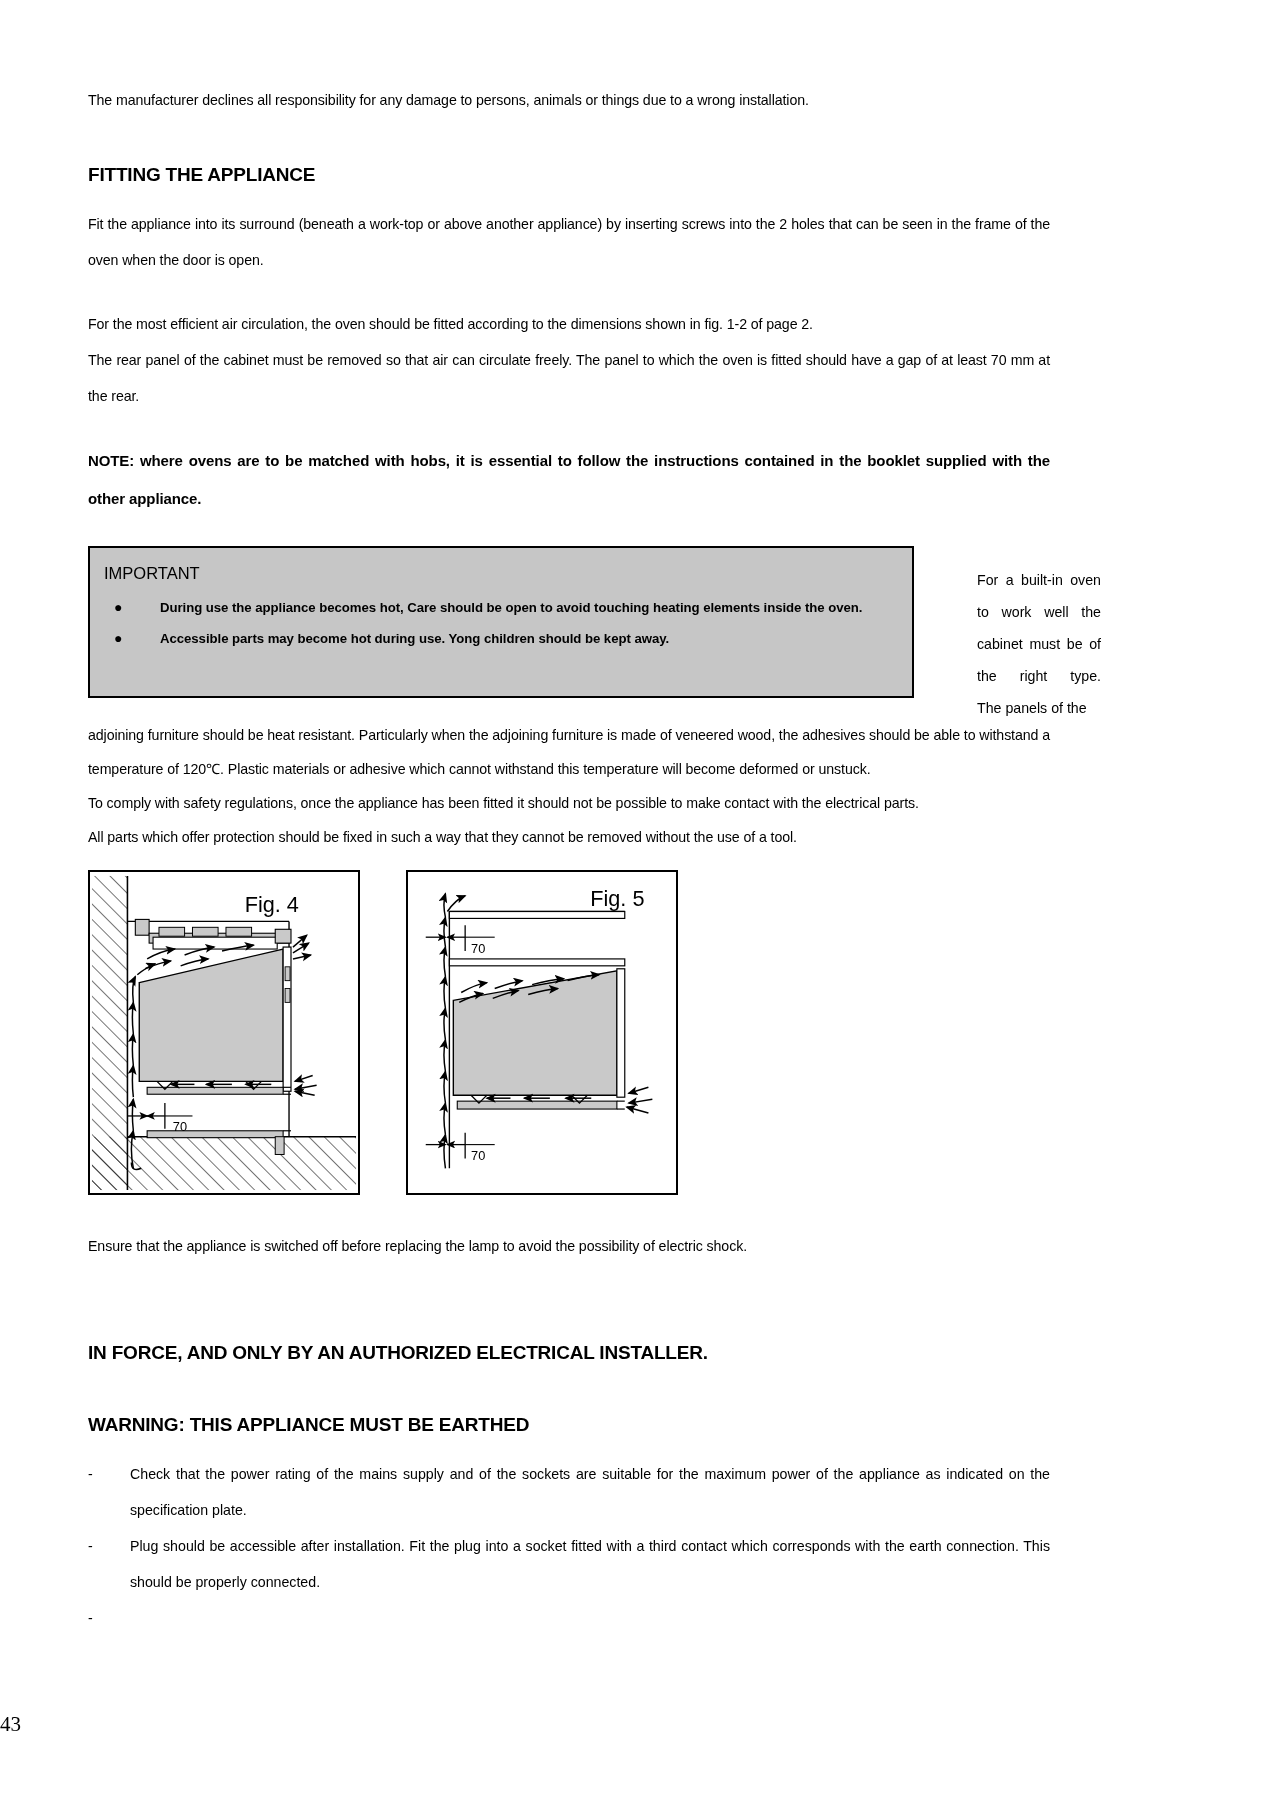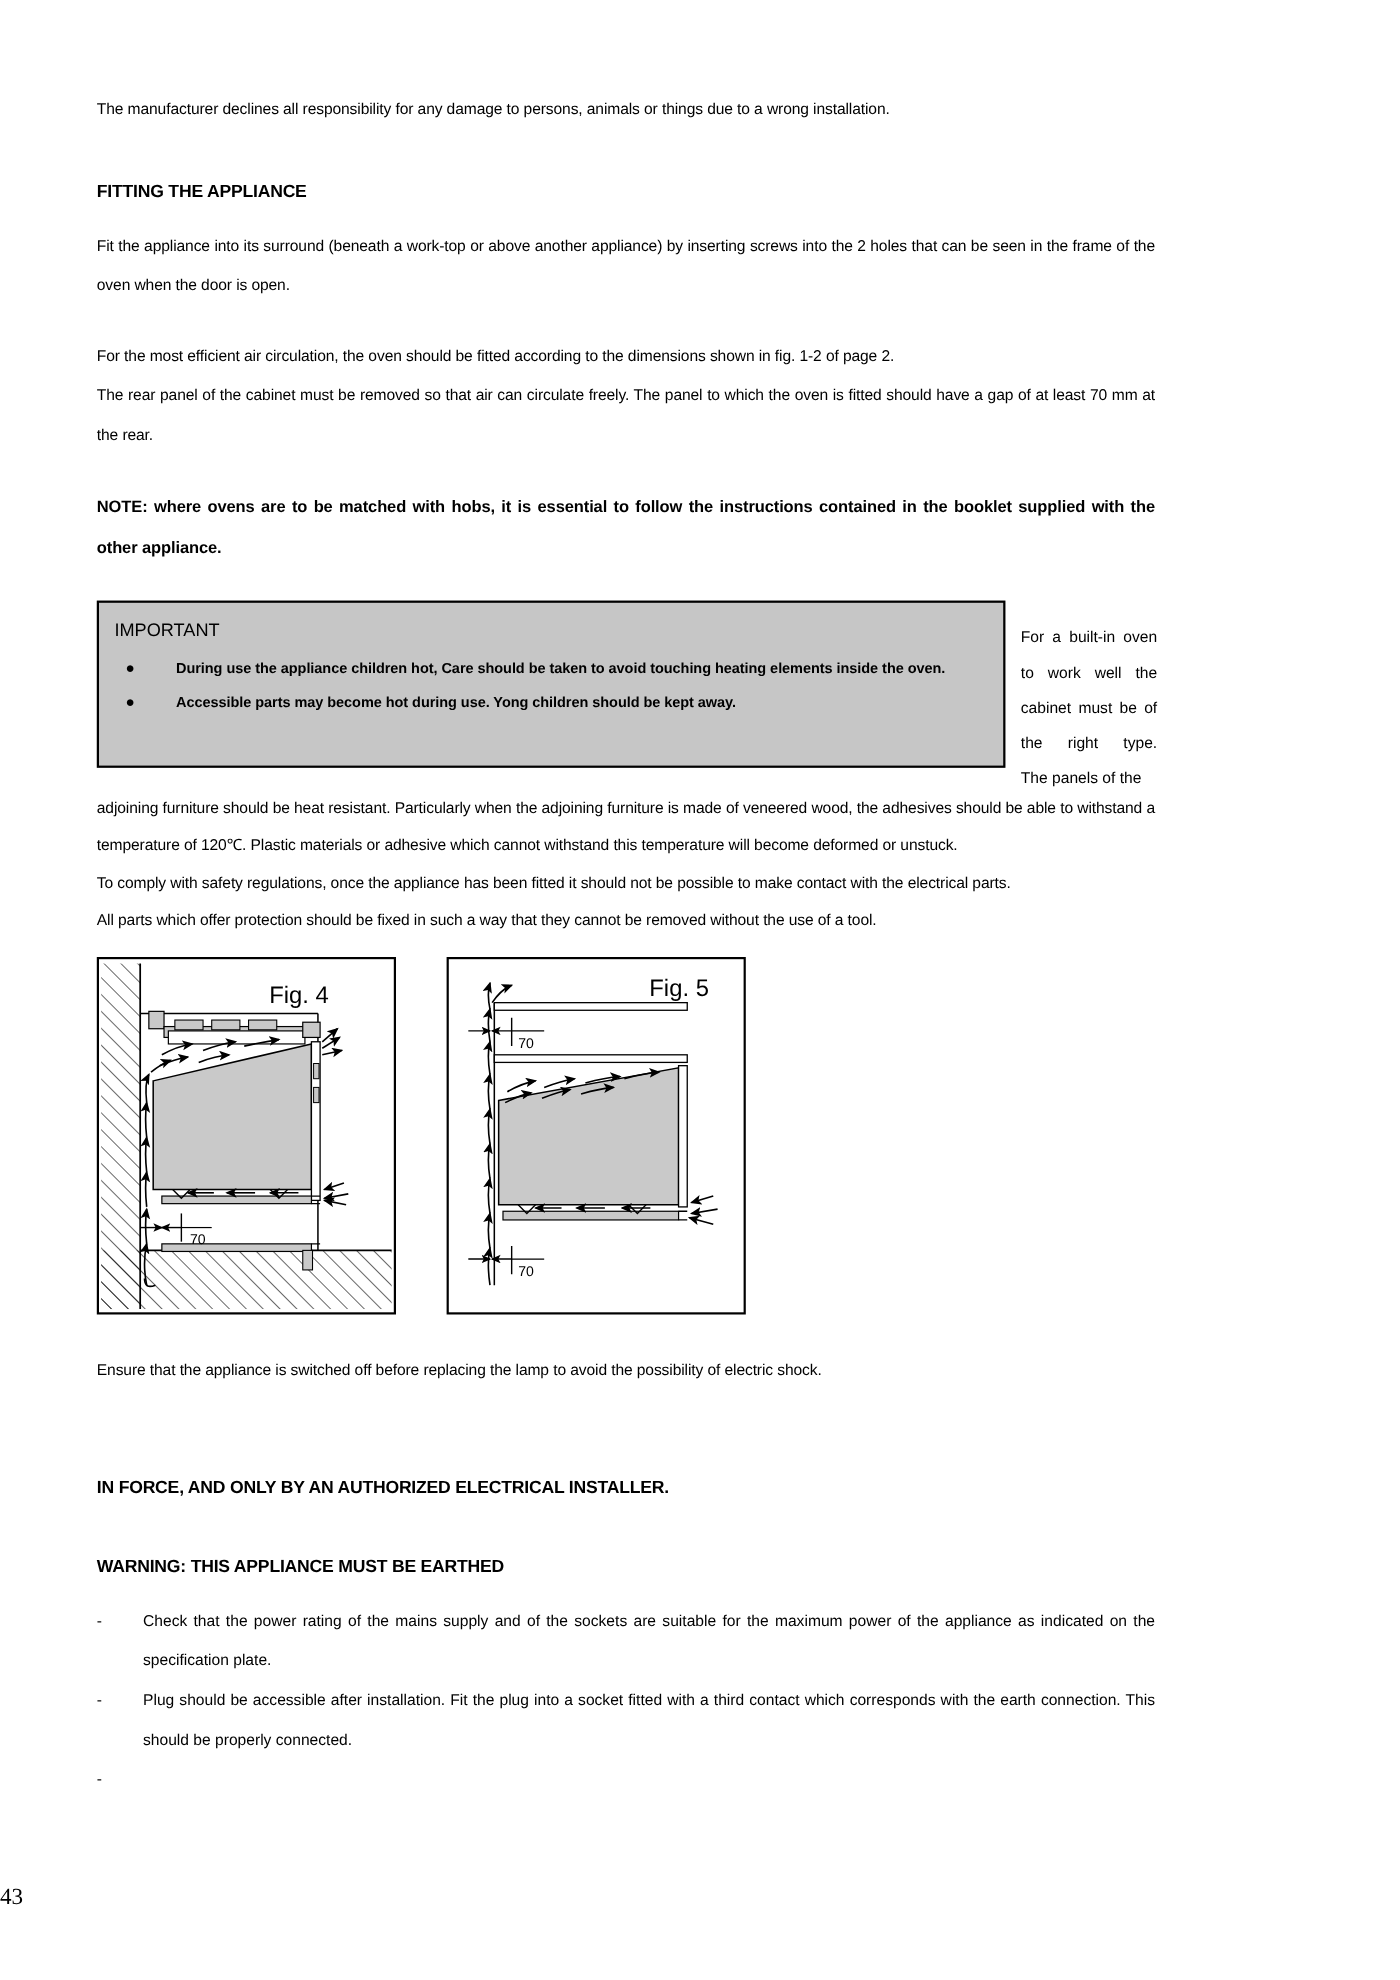--- a/index.html
+++ b/index.html
@@ -29,21 +29,21 @@
   
   .body-text {
     font-size: 14.2px;
     line-height: 36px;
     text-align: justify;
     margin: 0;
     letter-spacing: -0.1px;
   }
   .body-text.tight { line-height: 34px; }
   .h-section {
-    font-size: 16px;
+    font-size: 19px;
     font-weight: bold;
     margin: 0;
     line-height: 30px;
     letter-spacing: -0.2px;
   }
   .note-text {
     font-size: 15px;
     font-weight: bold;
     line-height: 38px;
     text-align: justify;
@@ -91,21 +91,21 @@
   }
   .imp-bullet {
     position: absolute;
     left: 10px;
     top: 0;
     font-size: 14px;
     line-height: 31px;
   }
   .wrap-col {
     position: absolute;
-    left: 840px;
+    left: 889px;
     top: 18px;
     width: 124px;
     font-size: 14.2px;
     line-height: 32px;
     text-align: justify;
     text-align-last: justify;
   }
   .wrap-col .ln { display: block; }
   .wrap-col .ln:last-child { text-align-last: left; }
 
@@ -180,21 +180,21 @@
 
     <div class="spacer-md"></div>
 
     <div class="box-row" style="height:172px;">
 
       <div class="important-box">
         <div class="important-title">IMPORTANT</div>
         <ul class="imp-list">
           <li class="imp-item">
             <span class="imp-bullet">●</span>
-            <span>During use the appliance children hot, Care should be taken to avoid touching heating elements inside the oven.</span>
+            <span>During use the appliance becomes hot, Care should be open to avoid touching heating elements inside the oven.</span>
           </li>
           <li class="imp-item">
             <span class="imp-bullet">●</span>
             <span>Accessible parts may become hot during use. Yong children should be kept away.</span>
           </li>
         </ul>
       </div>
 
       <div class="wrap-col">
         <span class="ln">For a built-in oven</span>

